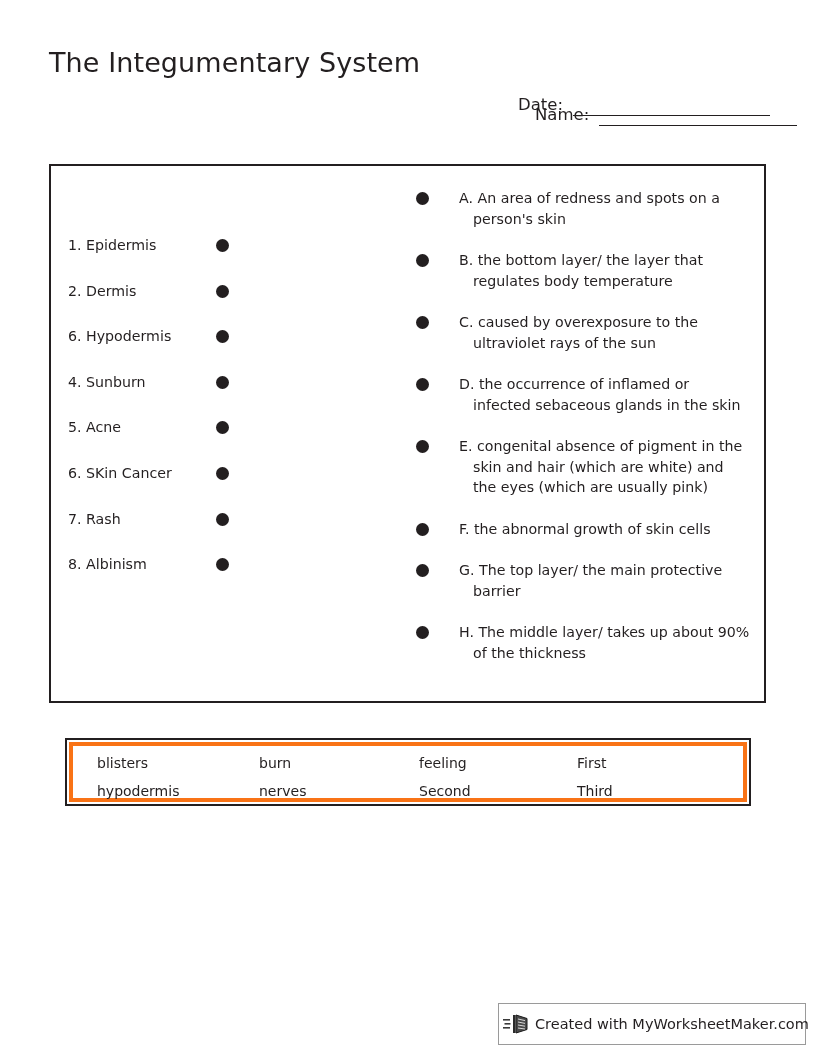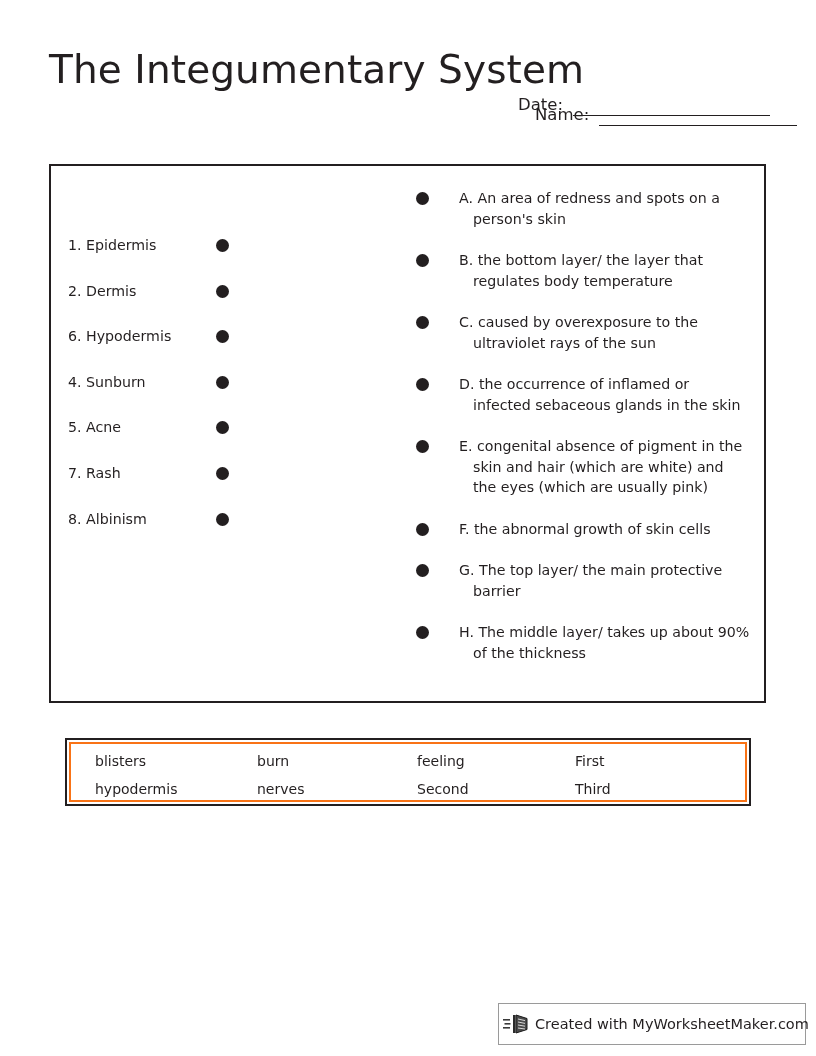--- a/index.html
+++ b/index.html
@@ -20,21 +20,21 @@
   #header {
     position: absolute;
     left: 0; top: 0;
     width: 816px;
     height: 150px;
   }
   #worksheet-title {
     position: absolute;
     left: 49px;
     top: 47px;
-    font-size: 39px;
+    font-size: 27px;
     font-weight: 400;
     letter-spacing: 0.1px;
     color: #231f20;
     white-space: nowrap;
   }
   .field-row {
     position: absolute;
     height: 28px;
     display: flex;
     align-items: flex-end;
@@ -138,21 +138,21 @@
     border: 2.5px solid #231f20;
     box-sizing: border-box;
     background: #ffffff;
   }
   #word-bank-inner {
     position: absolute;
     left: 2px;
     top: 2px;
     right: 2px;
     bottom: 2px;
-    border: 2px solid #f97316;
+    border: 4px solid #f97316;
     box-sizing: border-box;
     background: #ffffff;
   }
   .bank-row {
     position: absolute;
     left: 0;
     width: 100%;
     height: 28px;
   }
   #bank-row-0 { top: 8px; }
@@ -227,20 +227,24 @@
     <div class="term-row">
       <span class="term-label">6. Hypodermis</span>
       <span class="term-dot"></span>
     </div>
     <div class="term-row">
       <span class="term-label">4. Sunburn</span>
       <span class="term-dot"></span>
     </div>
     <div class="term-row">
       <span class="term-label">5. Acne</span>
+      <span class="term-dot"></span>
+    </div>
+    <div class="term-row">
+      <span class="term-label">6. SKin Cancer</span>
       <span class="term-dot"></span>
     </div>
     <div class="term-row">
       <span class="term-label">7. Rash</span>
       <span class="term-dot"></span>
     </div>
     <div class="term-row">
       <span class="term-label">8. Albinism</span>
       <span class="term-dot"></span>
     </div>

